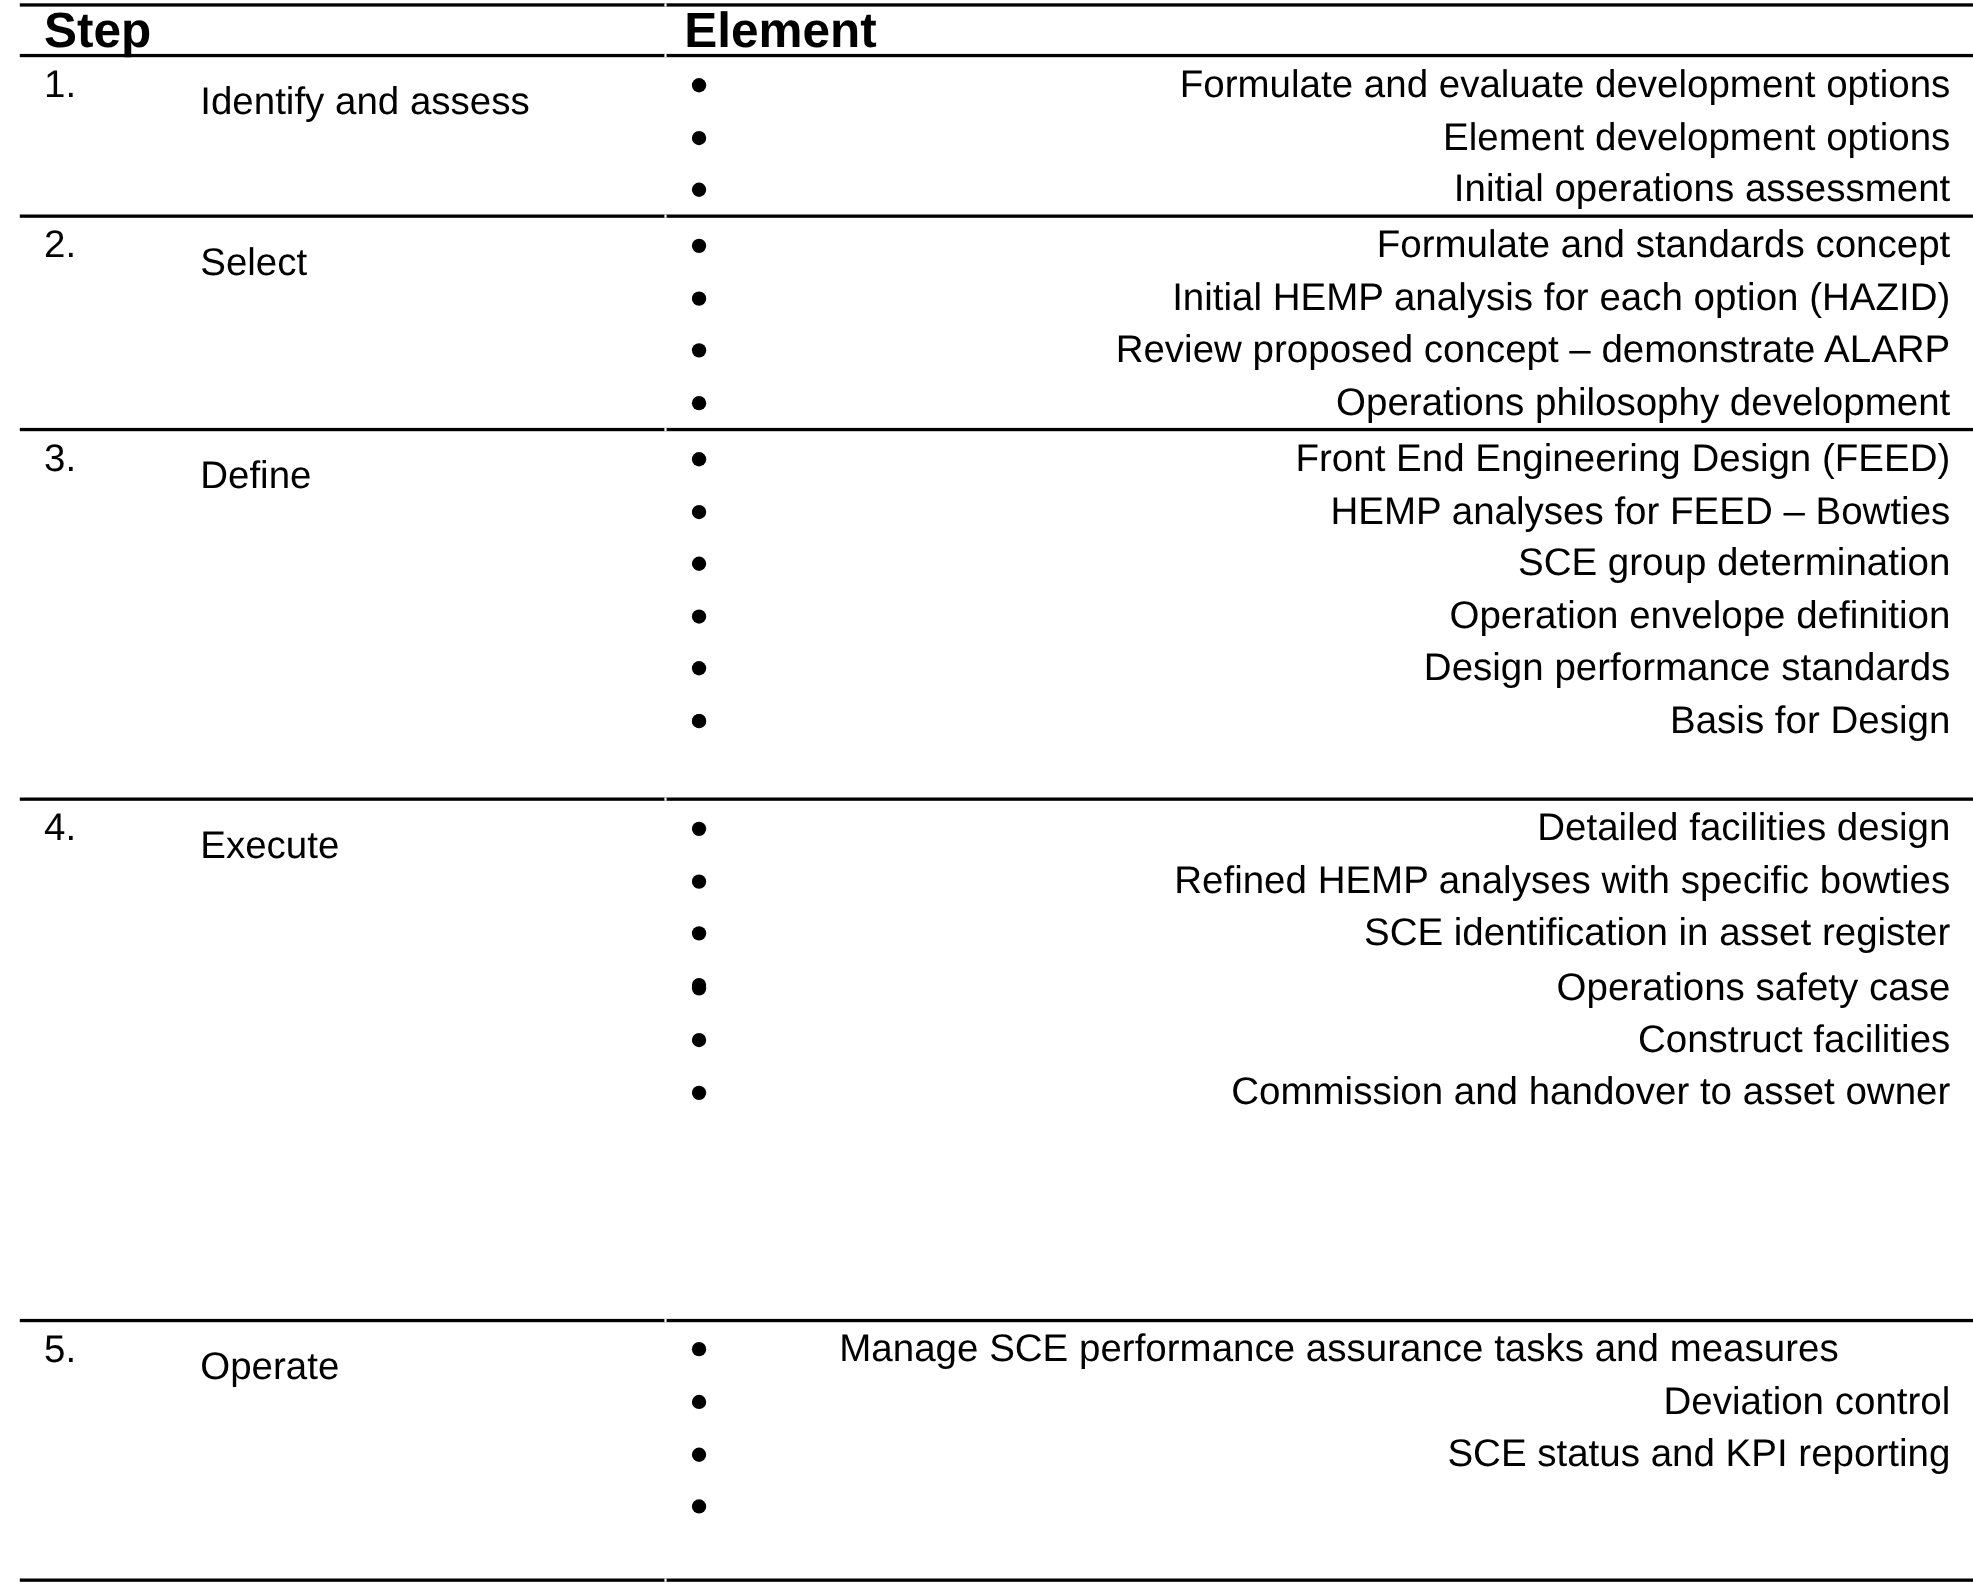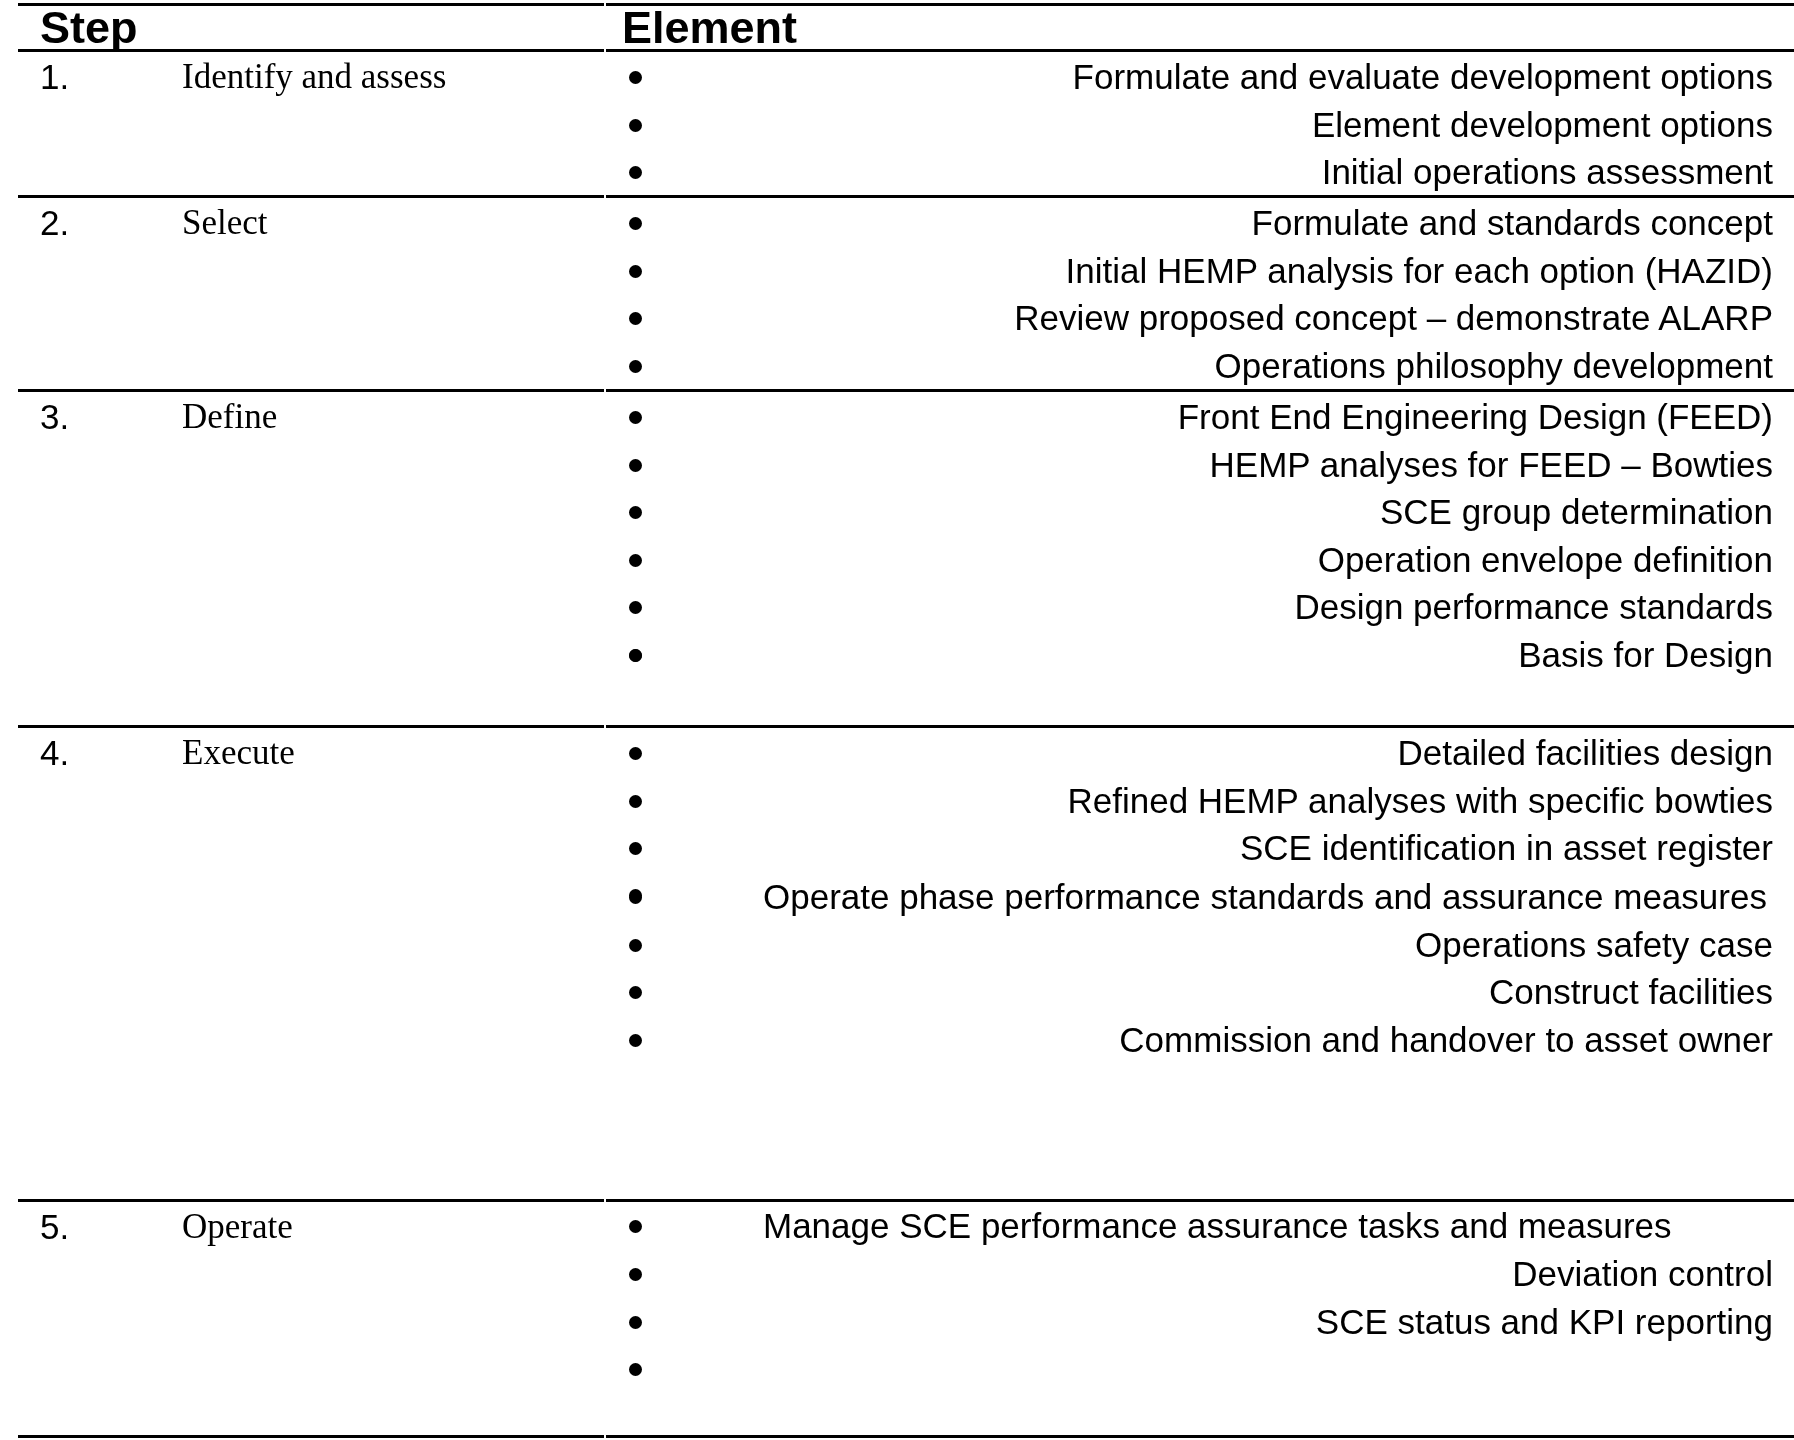--- a/index.html
+++ b/index.html
@@ -4,21 +4,21 @@
 <style>
   html, body { margin:0; padding:0; background:#ffffff; }
   body { width:1794px; height:1440px; position:relative; overflow:hidden;
          font-family:"Liberation Sans", sans-serif; color:#000; }
   .table { position:absolute; left:18px; top:3px; width:1776px; }
   .hline { position:absolute; left:0; width:1776px; height:3px; background:#000; }
   .hline .gap { position:absolute; left:586px; width:2px; height:3px; background:#fff; }
   .hdr { position:absolute; top:3px; font-weight:bold; font-size:45px; line-height:44px; }
   .row { position:absolute; left:0; width:1776px; }
   .num { position:absolute; left:22px; top:0; font-size:35px; line-height:48px; }
-  .label { position:absolute; left:164px; top:0; font-size:35px; line-height:48px;font-family:Liberation Serif, serif; }
+  .label { position:absolute; left:164px; top:16px; font-size:35px; line-height:48px; }
   .elist { position:absolute; left:587px; top:0; width:1168px; margin:0; padding:0; list-style:none; }
   .elist li { position:relative; font-size:35px; line-height:47.5px; padding-left:163px;text-align:right; }
   .elist li.wrap { text-align:justify; padding-left:158px; line-height:45px; padding-bottom:2px; }
   .bullet { position:absolute; left:24px; top:18px; width:13px; height:13px; border-radius:50%; background:#000; }
   .elist li.wrap .bullet { top:17px; }
 </style>
 </head>
 <body>
 
 <div class="table">
@@ -84,21 +84,20 @@
   </div>
 
   <div class="row" style="top:726px;">
     <div class="num">4.</div>
     <div class="label">Execute</div>
     <ul class="elist">
       <li><span class="bullet"></span><span>Detailed facilities design</span></li>
       <li><span class="bullet"></span><span>Refined HEMP analyses with specific bowties</span></li>
       <li><span class="bullet"></span><span>SCE identification in asset register</span></li>
       <li class="wrap"><span class="bullet"></span></li>
-      <li class="wrap"><span class="bullet"></span><span>Operate phase performance standards and assurance measures</span></li>
       <li><span class="bullet"></span><span>Operations safety case</span></li>
       <li><span class="bullet"></span><span>Construct facilities</span></li>
       <li><span class="bullet"></span><span>Commission and handover to asset owner</span></li>
     </ul>
   </div>
 
   <div class="row" style="top:1200px;">
     <div class="num">5.</div>
     <div class="label">Operate</div>
     <ul class="elist">

